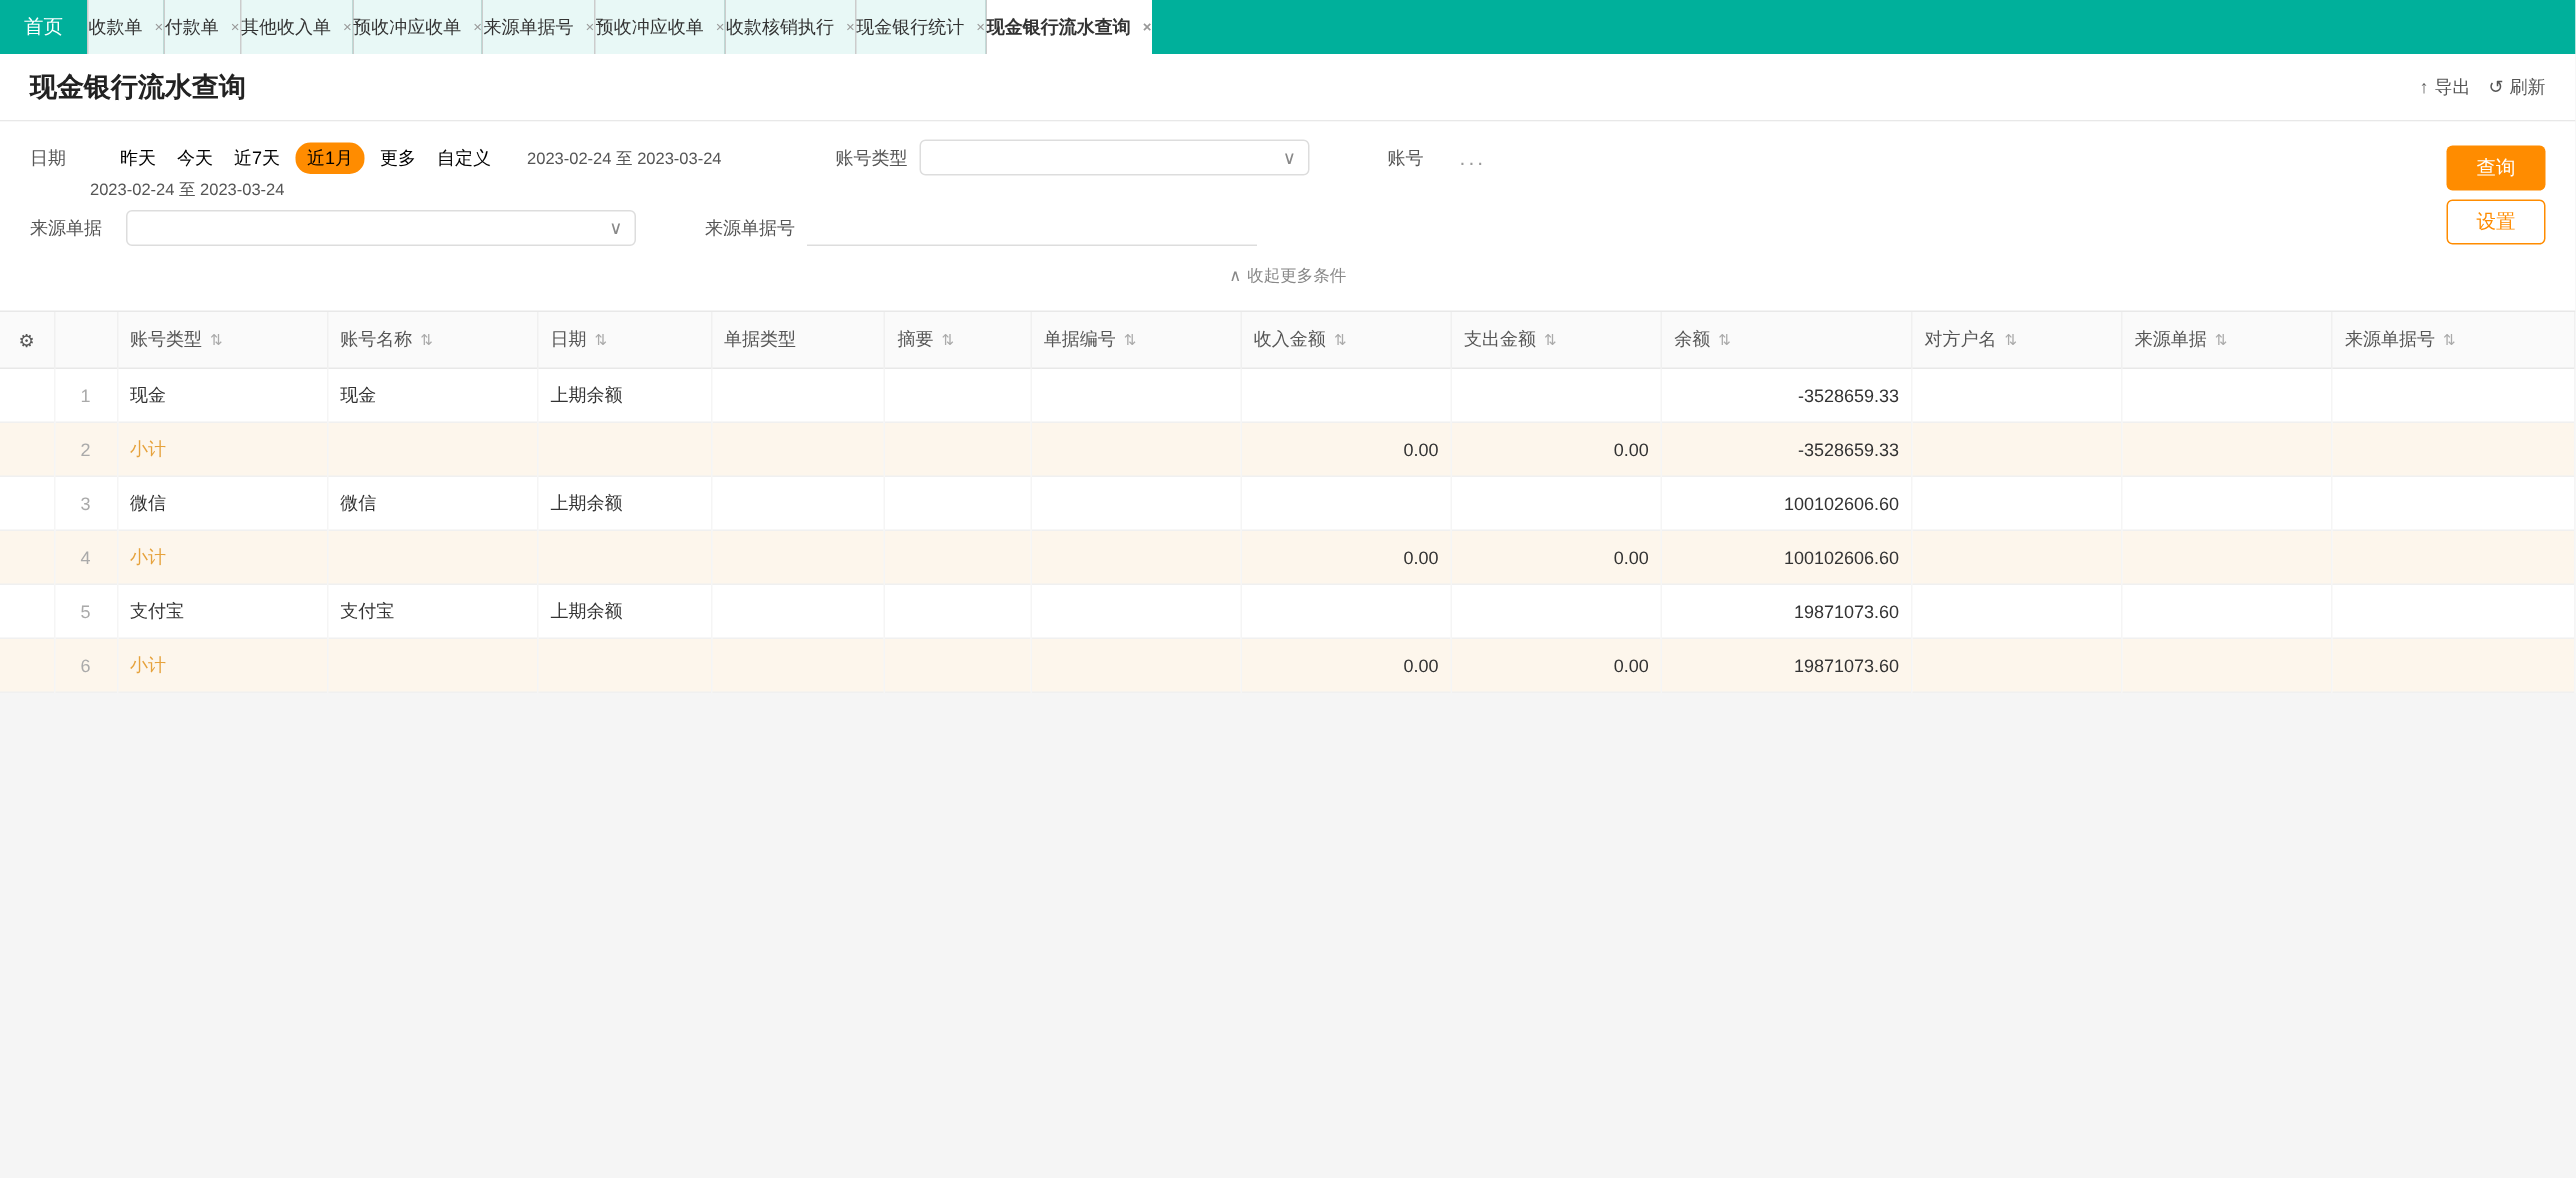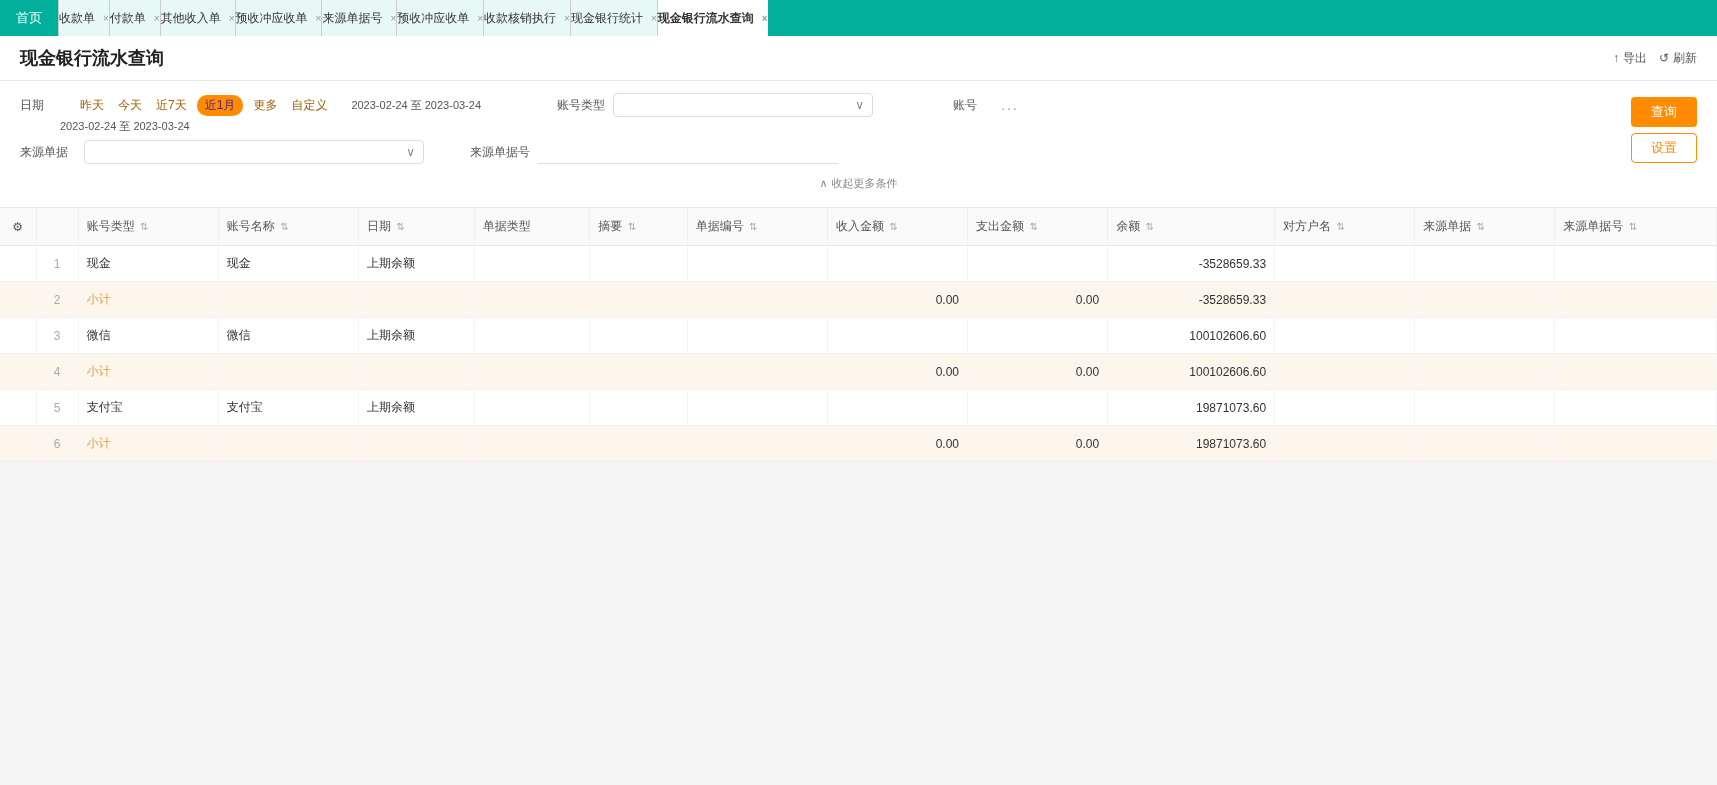--- a/index.html
+++ b/index.html
@@ -95,27 +95,27 @@
       color: #555;
       white-space: nowrap;
       min-width: 40px;
     }
     .filter-date-options {
       display: flex;
       align-items: center;
       gap: 6px;
     }
     .date-opt {
-      color: #a16207;
+      color: #000000;
       cursor: pointer;
       padding: 2px 4px;
     }
     .date-opt.active {
       background: #ff8c00;
-      color: #4c1d95;
+      color: #000000;
       border-radius: 10px;
       padding: 2px 8px;
     }
     .date-range {
       color: #555;
       font-size: 11px;
       margin-left: 4px;
     }
     .filter-select {
       border: 1px solid #ddd;
@@ -315,21 +315,21 @@
         <span class="date-range">2023-02-24 至 2023-03-24</span>
 
         <div style="display:flex; align-items:center; gap:8px; margin-left:60px;">
           <span class="filter-label">账号类型</span>
           <div class="filter-select" style="min-width:260px;">
             <span></span>
             <span>∨</span>
           </div>
         </div>
 
-        <div style="display:flex; align-items:center; gap:8px; margin-left:64px;">
+        <div style="display:flex; align-items:center; gap:8px; margin-left:36px;">
           <span class="filter-label">账号</span>
           <button class="btn-more-dots">...</button>
         </div>
       </div>
       <div style="margin-left:40px; margin-top:-6px; margin-bottom:6px;">
         <span style="color:#555; font-size:11px;">2023-02-24 至 2023-03-24</span>
       </div>
 
       <div class="filter-row">
         <span class="filter-label">来源单据</span>

